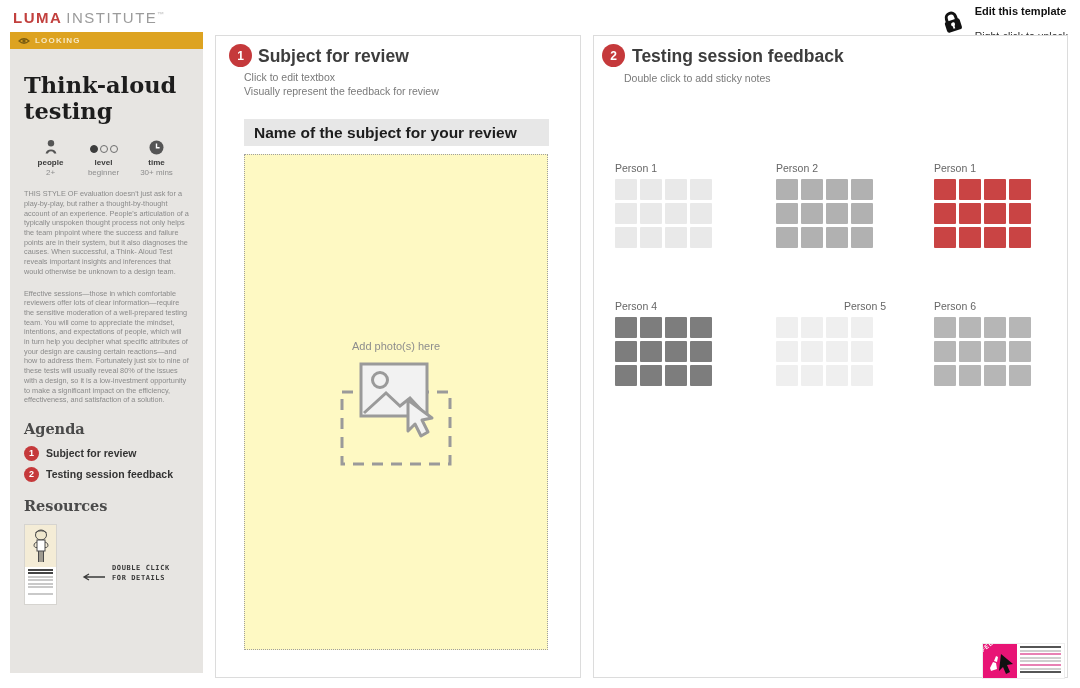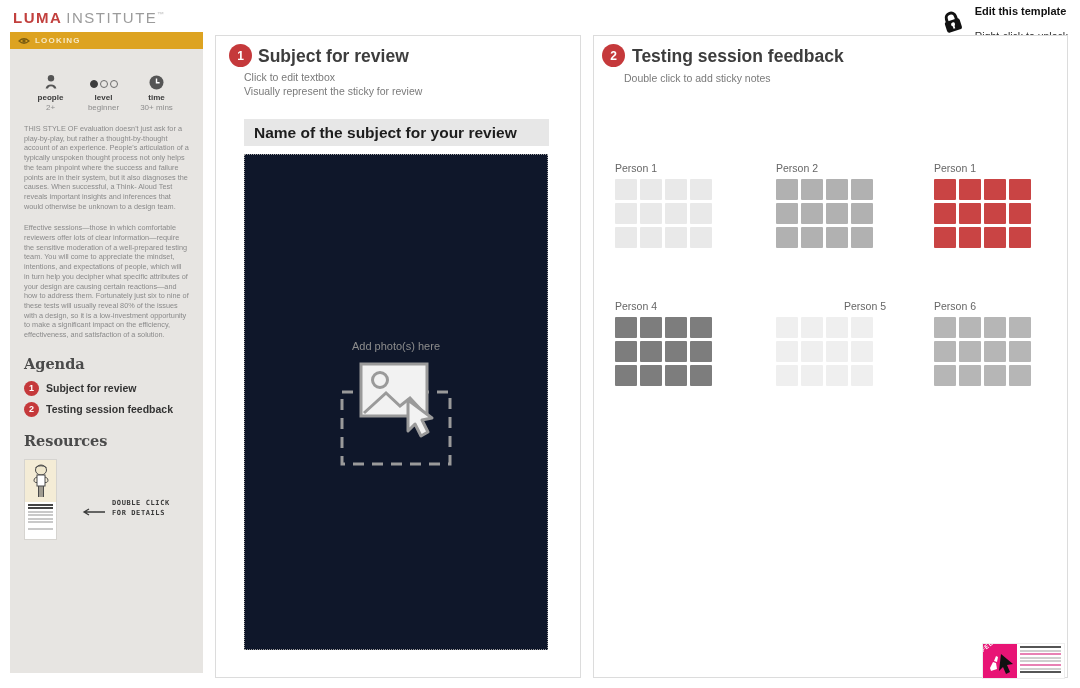--- a/index.html
+++ b/index.html
@@ -53,21 +53,21 @@
   .panel1 { left:215px; width:366px; }
   .panel2 { left:593px; width:475px; }
   .circle-number { position:absolute; width:23px; height:23px; border-radius:50%; background:#c5393b; color:#fff; font-size:12px; font-weight:bold; display:flex; align-items:center; justify-content:center; }
   .panel-title { position:absolute; font-size:17.5px; font-weight:bold; color:#3d3d3d; }
   .panel-sub { position:absolute; font-size:10.5px; color:#7a7a7a; line-height:1.32; }
 
   .panel1 .circle-number { left:13px; top:8px; }
   .panel1 .panel-title { left:42px; top:10px; }
   .panel1 .panel-sub { left:28px; top:35px; }
   .name-bar { position:absolute; left:28px; top:83px; width:305px; height:27px; background:#e7e7e7; display:flex; align-items:center; padding-left:10px; font-size:15.5px; font-weight:bold; color:#1d1d1d; cursor:text; }
-  .photo-area { position:absolute; left:28px; top:118px; width:304px; height:496px; background:#0f172a; border:1px dotted #9f9f9f; cursor:pointer; }
+  .photo-area { position:absolute; left:28px; top:118px; width:304px; height:496px; background:#fef9c3; border:1px dotted #9f9f9f; cursor:pointer; }
   .photo-placeholder { position:absolute; left:50%; top:185px; transform:translateX(-50%); text-align:center; }
   .photo-label { font-size:11px; color:#8d8d8d; margin-bottom:8px; }
 
   .panel2 .circle-number { left:8px; top:8px; }
   .panel2 .panel-title { left:38px; top:10px; }
   .panel2 .panel-sub { left:30px; top:36px; }
   .person { position:absolute; width:110px; }
   .person-label { font-size:10.5px; color:#666; margin-bottom:5px; }
   .sticky-grid { display:grid; grid-template-columns:repeat(4,22px); grid-auto-rows:21px; gap:3px; }
   .sticky { border-radius:1px; }
@@ -116,20 +116,21 @@
   <div class="category-banner">
     <span>
       <svg width="12" height="10" viewBox="0 0 12 10">
         <path d="M1 5 Q6 0.5 11 5 Q6 9.5 1 5 Z" fill="none" stroke="#7a5c10" stroke-width="1.2"></path>
         <circle cx="6" cy="5" r="1.7" fill="#7a5c10"></circle>
       </svg>
     </span>
     <span class="cat-label">LOOKING</span>
   </div>
   <div class="sidebar-body">
+    <h1 class="side-title">Think-aloud testing</h1>
 
     <div class="meta-row">
       <div class="meta-item">
         <div class="meta-icon">
           <svg width="16" height="16" viewBox="0 0 16 16">
             <circle cx="8" cy="4.2" r="3.2" fill="#555"></circle>
             <path d="M2.6 14.5 a5.5 4.8 0 0 1 10.8 0 l-2.3 0 a3.3 3.3 0 0 0 -6.2 0 Z" fill="#555"></path>
           </svg>
         </div>
         <div class="meta-label">people</div>
@@ -207,21 +208,21 @@
       </div>
     </div>
   </div>
 </aside>
 
 <section class="panel panel1">
   <div class="circle-number">1</div>
   <h2 class="panel-title">Subject for review</h2>
   <div class="panel-sub">
     <div>Click to edit textbox</div>
-    <div>Visually represent the sticky for review</div>
+    <div>Visually represent the feedback for review</div>
   </div>
   <div class="name-bar">Name of the subject for your review</div>
   <div class="photo-area">
     <div class="photo-placeholder">
       <div class="photo-label">Add photo(s) here</div>
       <span>
         <svg width="120" height="110" viewBox="0 0 120 110">
           <rect x="6" y="32" width="108" height="72" fill="none" stroke="#9a9a9a" stroke-width="3" stroke-dasharray="11 8"></rect>
           <rect x="25" y="4" width="66" height="52" fill="#f2f2f2" stroke="#9a9a9a" stroke-width="3"></rect>
           <circle cx="44" cy="20" r="7.5" fill="none" stroke="#9a9a9a" stroke-width="3"></circle>

